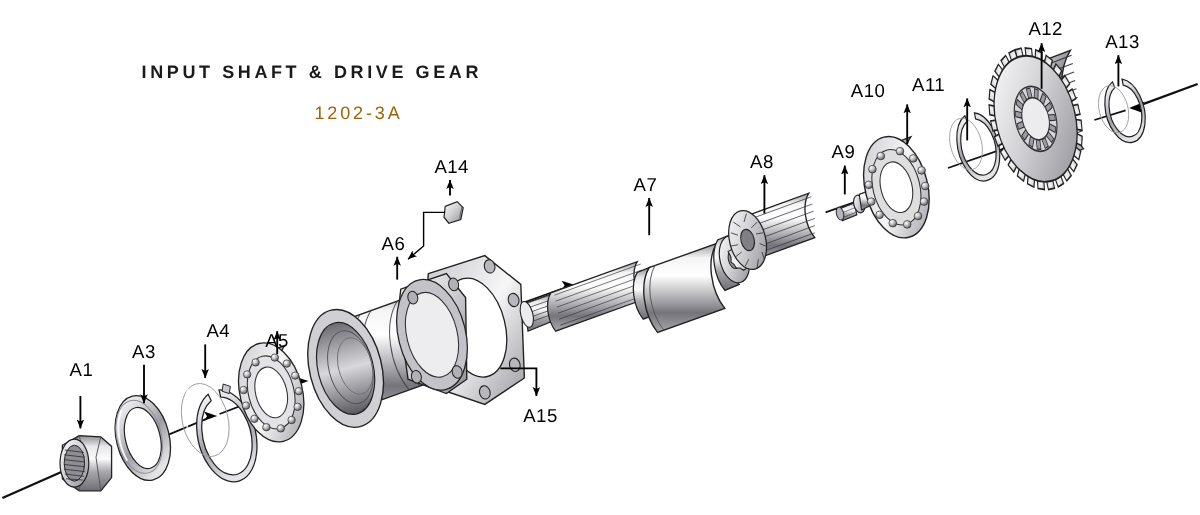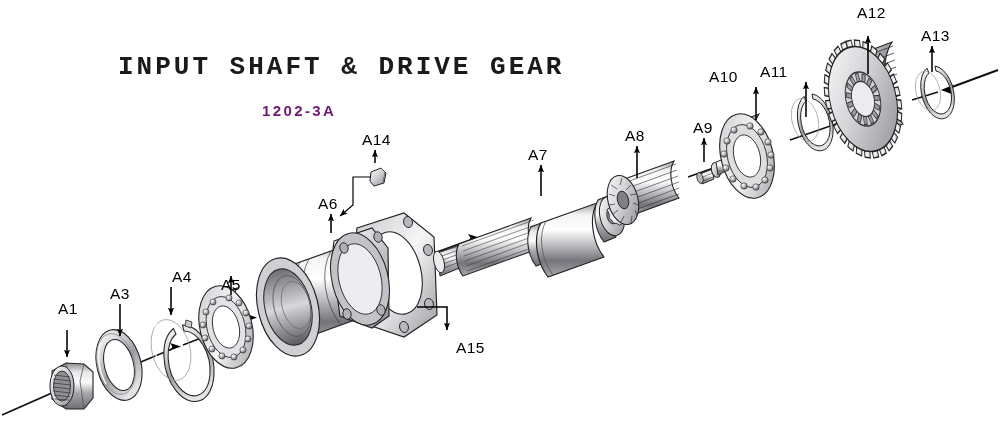--- a/index.html
+++ b/index.html
@@ -2,22 +2,22 @@
 <html><head>
 <meta charset="utf-8">
 <title>Input Shaft &amp; Drive Gear</title>
 <style>
   html,body{margin:0;padding:0;background:#ffffff;}
   body{width:1000px;height:429px;overflow:hidden;
        font-family:"Liberation Sans","DejaVu Sans",sans-serif;}
   #diagram{position:relative;width:1000px;height:429px;background:#ffffff;}
   #art{position:absolute;left:0;top:0;width:1000px;height:429px;}
   .ttl{position:absolute;color:#1a1a1a;white-space:nowrap;}
-  #title-main{left:118px;top:52px;font-size:26px;font-weight:bold;letter-spacing:3.0px;font-family:Liberation Mono, monospace;}
-  #title-sub{left:262px;top:102px;font-size:15px;letter-spacing:2.4px;color:#701a75;font-weight:bold;}
+  #title-main{left:118px;top:52px;font-size:15px;font-weight:bold;letter-spacing:3.0px;}
+  #title-sub{left:262px;top:86px;font-size:15px;letter-spacing:2.4px;color:#a16207;}
   .lbl{position:absolute;font-size:15.5px;color:#000;white-space:nowrap;letter-spacing:.4px;}
 </style>
 </head>
 <body>
 
 <div id="diagram">
 
   <svg id="art" viewBox="0 0 1000 429">
     <defs>
       <linearGradient id="mCyl" x1="0" y1="0" x2="0" y2="1">
@@ -411,18 +411,18 @@
   <div class="lbl" style="left:58px;top:300px">A1</div>
   <div class="lbl" style="left:110px;top:285px">A3</div>
   <div class="lbl" style="left:172px;top:268px">A4</div>
   <div class="lbl" style="left:221px;top:276px">A5</div>
   <div class="lbl" style="left:318px;top:195px">A6</div>
   <div class="lbl" style="left:528px;top:146px">A7</div>
   <div class="lbl" style="left:625px;top:127px">A8</div>
   <div class="lbl" style="left:693px;top:119px">A9</div>
   <div class="lbl" style="left:709px;top:68px">A10</div>
   <div class="lbl" style="left:760px;top:63px">A11</div>
-  <div class="lbl" style="left:857px;top:4px">A12</div>
+  <div class="lbl" style="left:857px;top:16px">A12</div>
   <div class="lbl" style="left:921px;top:27px">A13</div>
   <div class="lbl" style="left:362px;top:131px">A14</div>
-  <div class="lbl" style="left:456px;top:339px">A15</div>
+  <div class="lbl" style="left:436px;top:339px">A15</div>
 
 </div>
 
 </body></html>

